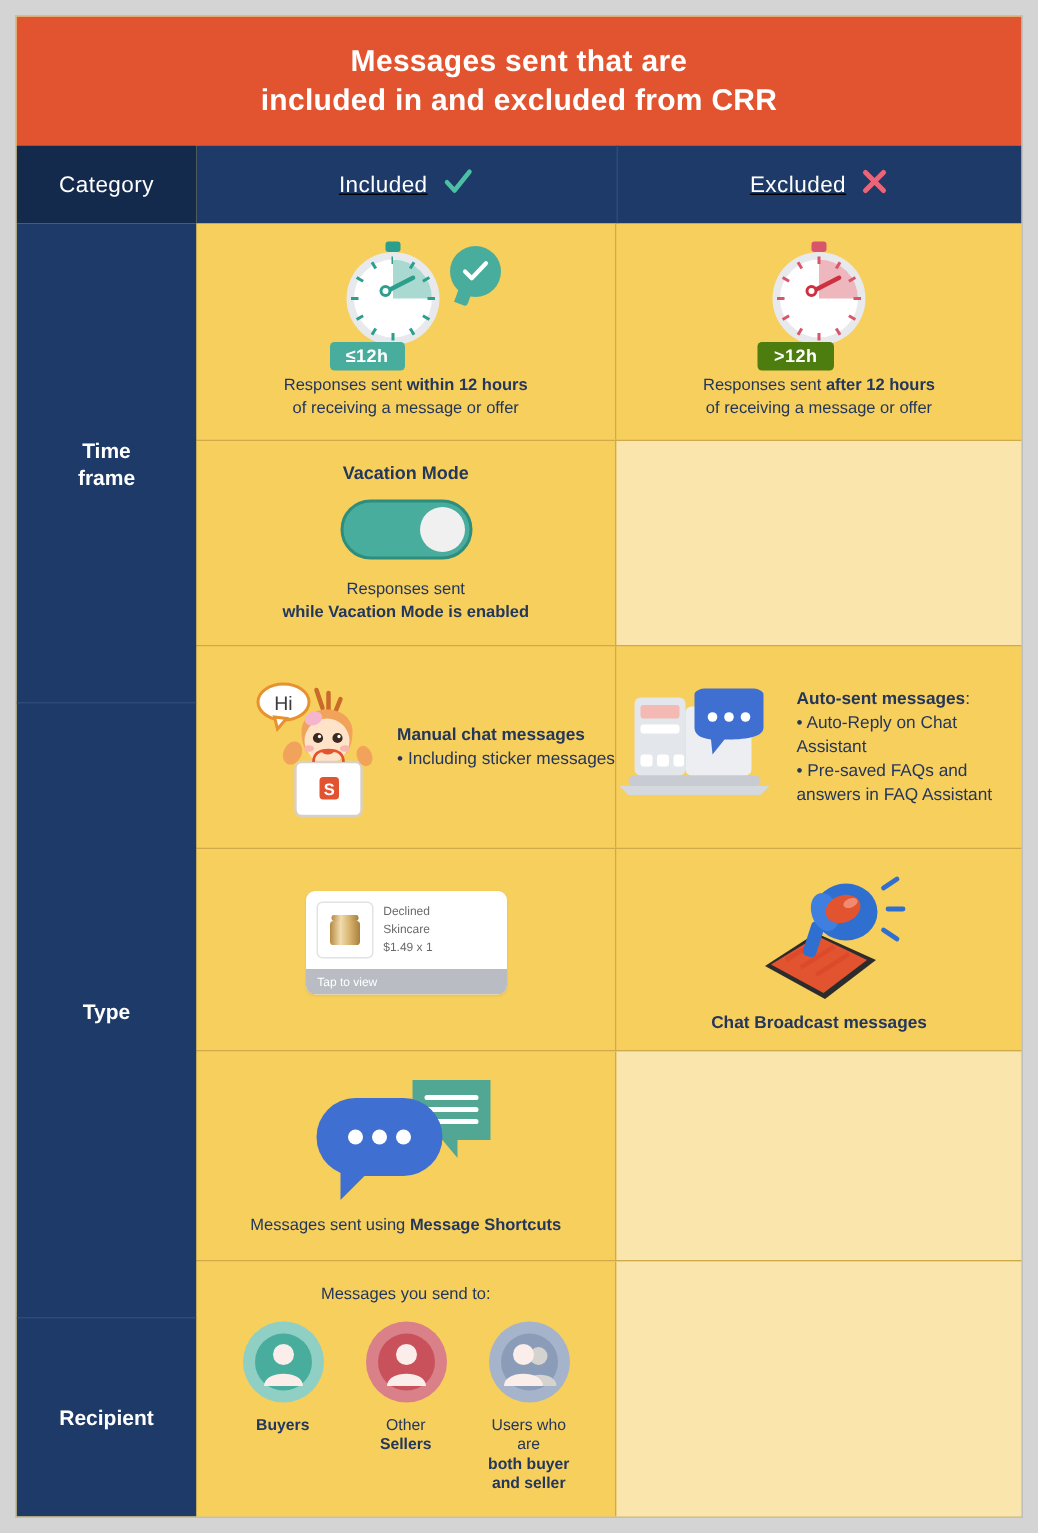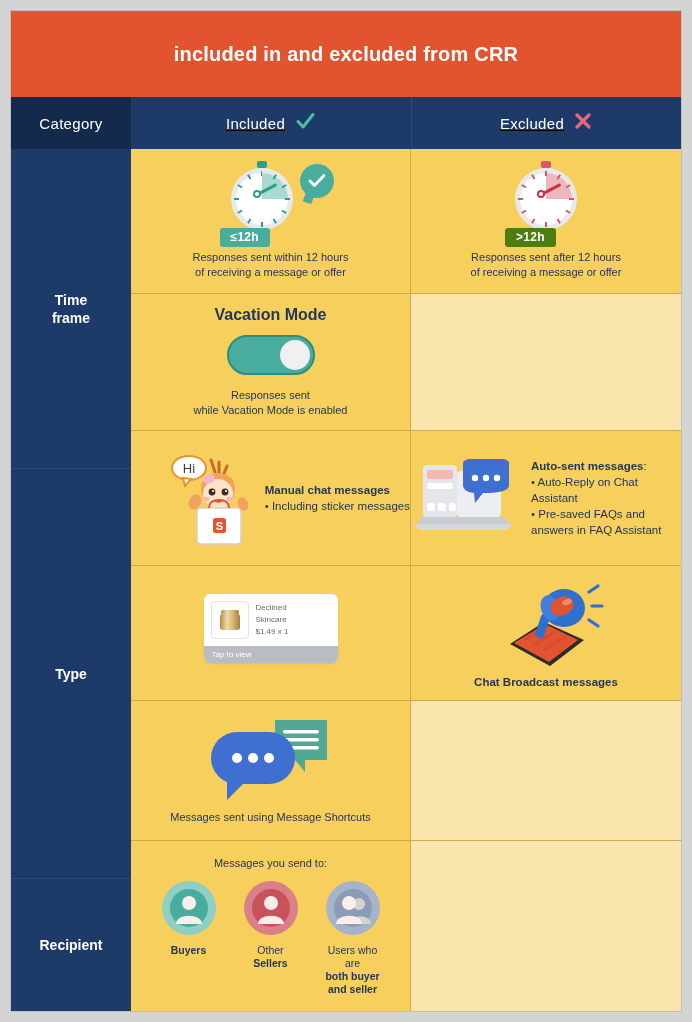--- a/index.html
+++ b/index.html
@@ -76,21 +76,21 @@
   .cell.exc{flex:1;background:#f7cf5c;}
   .cell.exc.blank{background:#fae6ad;}
 
   .r1{height:145px;} .r2{height:137px;}
   .r3{height:135px;} .r4{height:135px;}
   .r5{height:140px;} .r6{height:170px;}
 
   .cap{
     color:#23365c;font-size:11px;line-height:15px;text-align:center;
   }
-  .cap b{font-weight:normal;}
+  .cap b{font-weight:bold;}
   .cap-left{
     color:#23365c;font-size:11.5px;line-height:16px;text-align:left;
   }
   .cap-left b{font-weight:bold;}
 
   
   .watch-wrap{position:relative;width:150px;height:82px;margin-bottom:6px;}
   .watch{position:absolute;left:35px;top:6px;width:62px;height:62px;}
   .watch .btn{
     position:absolute;left:26px;top:-7px;width:10px;height:7px;border-radius:2px;
@@ -122,21 +122,21 @@
     position:absolute;left:104px;top:2px;width:34px;height:34px;
     background:#48ad9c;border-radius:50%;
   }
   .speech-check:after{
     content:"";position:absolute;left:4px;bottom:-5px;width:9px;height:9px;
     background:#48ad9c;transform:rotate(20deg);border-radius:0 0 2px 0;
   }
   .speech-check svg{position:absolute;left:8px;top:9px;}
 
   
-  .toggle-title{color:#23365c;font-weight:bold;font-size:16px;margin-bottom:11px;}
+  .toggle-title{color:#23365c;font-weight:bold;font-size:12px;margin-bottom:11px;}
   .toggle{
     width:88px;height:40px;border-radius:20px;background:#48ad9c;
     border:2px solid #2f8d7d;position:relative;box-sizing:border-box;margin-bottom:13px;
   }
   .toggle .knob{
     position:absolute;right:3px;top:3px;width:30px;height:30px;border-radius:50%;
     background:#f0f0f0;
   }
 
   
@@ -175,20 +175,21 @@
   .rec .lbl{color:#23365c;font-size:10.5px;line-height:13px;text-align:center;}
   .rec .lbl b{font-weight:bold;}
 </style>
 </head>
 <body>
 
 <div class="card">
 
   <div class="banner">
     <div class="banner-title">
+      <div>Messages sent that are</div>
       <div>included in and excluded from CRR</div>
     </div>
   </div>
 
   <div class="hdr">
     <div class="hdr-cat">
       <span class="hdr-txt">Category</span>
     </div>
     <div class="hdr-inc">
       <span class="hdr-txt">Included</span>

